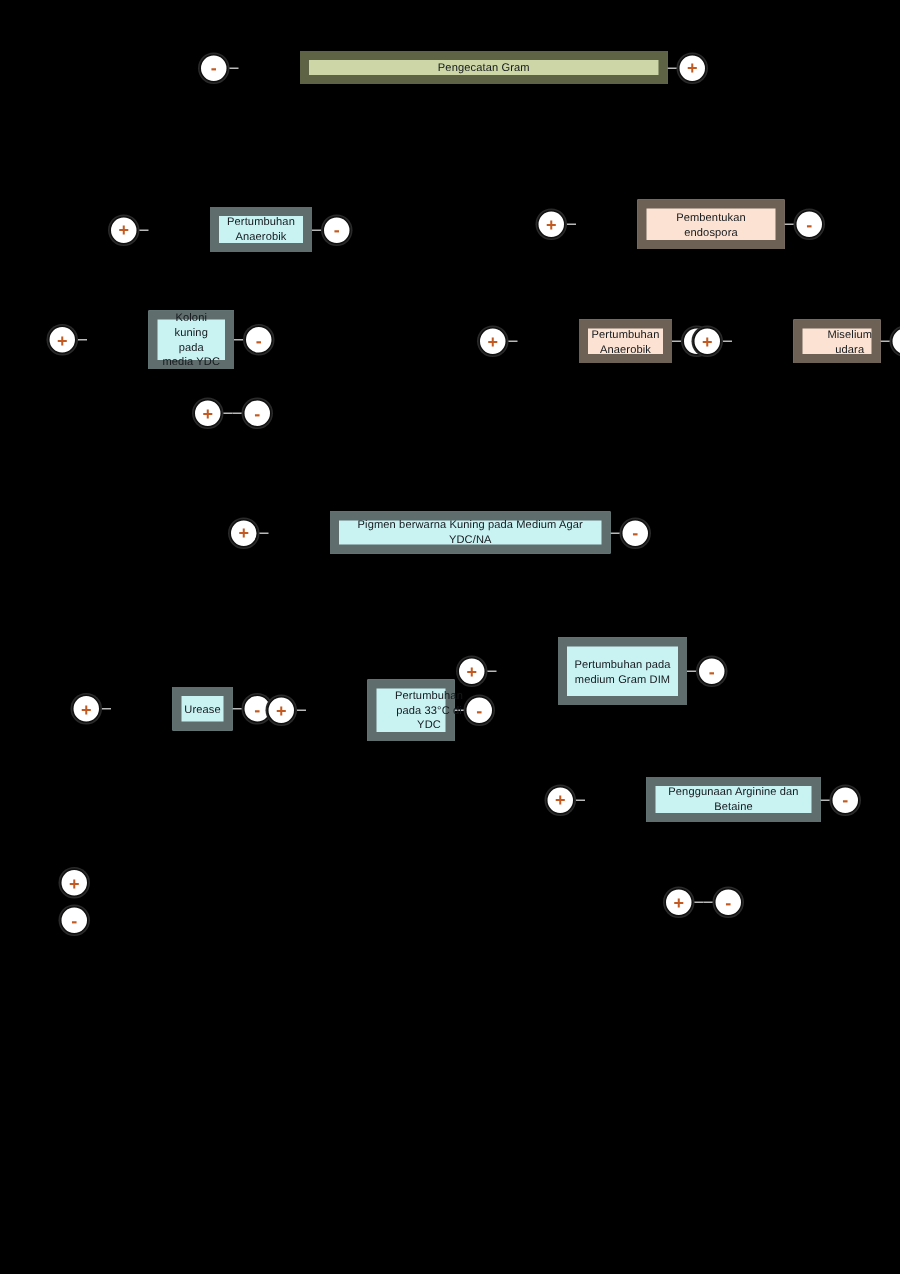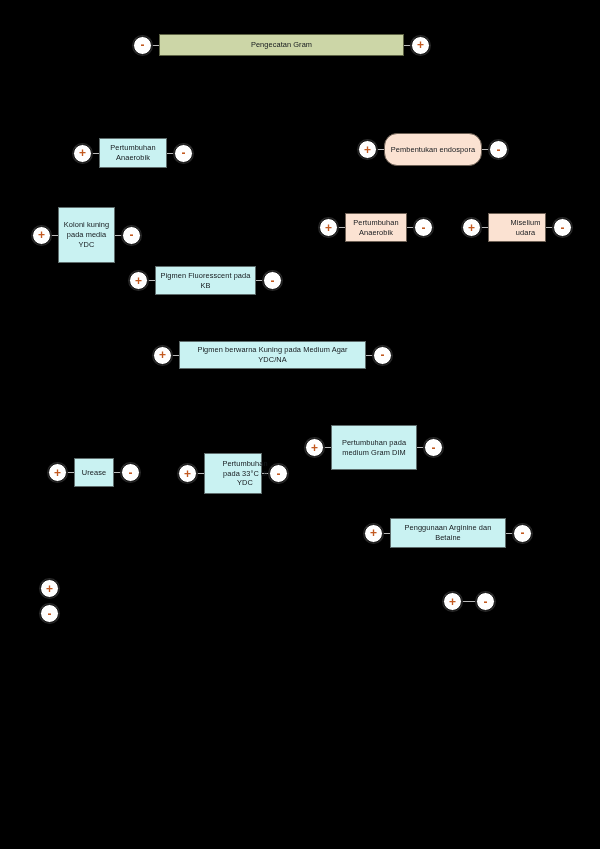--- a/index.html
+++ b/index.html
@@ -51,32 +51,33 @@
   .stub {
     height: 1px;
     background: #b9b9b9;
     flex: 0 0 auto;
     width: 7px;
     position: relative;
     z-index: 1;
   }
   .box {
     box-sizing: border-box;
-    border: 1px solid #d946ef;
+    border: 6px solid #d946ef;
     display: flex;
     align-items: center;
     justify-content: center;
     text-align: center;
     font-size: 7.4px;
     line-height: 1.32;
     color: #14181c;
     padding: 2px 3px;
     position: relative;
     z-index: 2;
     letter-spacing: 0.08px;
+    margin-left: 41px;
   }
   .box.cyan   { background: #c9f2f2; border-color: #5f6d6d; }
   .box.peach  { background: #fbe2d2; border-color: #6d6055; }
   .box.olive  { background: #ccd6a7; border-color: #5d6344; }
 
   
   .lone-stack {
     position: absolute;
     display: flex;
     flex-direction: column;
@@ -98,49 +99,48 @@
     <div class="node" style="left: 73px; top: 138px;">
       <div class="marker">+</div>
       <div class="stub"></div>
       <div class="box cyan" style="width: 68px; height: 30px;">Pertumbuhan Anaerobik</div>
       <div class="stub"></div>
       <div class="marker">-</div>
     </div>
     <div class="node" style="left: 358px; top: 133px;">
       <div class="marker">+</div>
       <div class="stub"></div>
-      <div class="box peach" style="width: 98px; height: 33px; border-radius: 13px;">Pembentukan endospora</div>
+      <div class="box peach" style="width: 98px; height: 33px;">Pembentukan endospora</div>
       <div class="stub"></div>
       <div class="marker">-</div>
     </div>
     <div class="node" style="left: 32px; top: 207px;">
       <div class="marker">+</div>
       <div class="stub"></div>
-      <div class="box cyan" style="width: 57px; height: 56px; text-align: center;">Koloni kuning pada media YDC</div>
+      <div class="box cyan" style="width: 57px; height: 39px; text-align: center;">Koloni kuning pada media YDC</div>
       <div class="stub"></div>
       <div class="marker">-</div>
     </div>
     <div class="node" style="left: 319px; top: 213px;">
       <div class="marker">+</div>
       <div class="stub"></div>
       <div class="box peach" style="width: 62px; height: 29px;">Pertumbuhan Anaerobik</div>
       <div class="stub"></div>
       <div class="marker">-</div>
     </div>
     <div class="node" style="left: 462px; top: 213px;">
       <div class="marker">+</div>
       <div class="stub"></div>
       <div class="box peach" style="width: 58px; height: 29px; padding-left: 20px;">Miselium udara</div>
       <div class="stub"></div>
       <div class="marker">-</div>
     </div>
     <div class="node" style="left: 129px; top: 266px;">
       <div class="marker">+</div>
       <div class="stub"></div>
-      <div class="box cyan" style="width: 101px; height: 29px;">Pigmen Fluoresscent pada KB</div>
       <div class="stub"></div>
       <div class="marker">-</div>
     </div>
     <div class="node" style="left: 153px; top: 341px;">
       <div class="marker">+</div>
       <div class="stub"></div>
       <div class="box cyan" style="width: 187px; height: 28px;">Pigmen berwarna Kuning pada Medium Agar YDC/NA</div>
       <div class="stub"></div>
       <div class="marker">-</div>
     </div>

